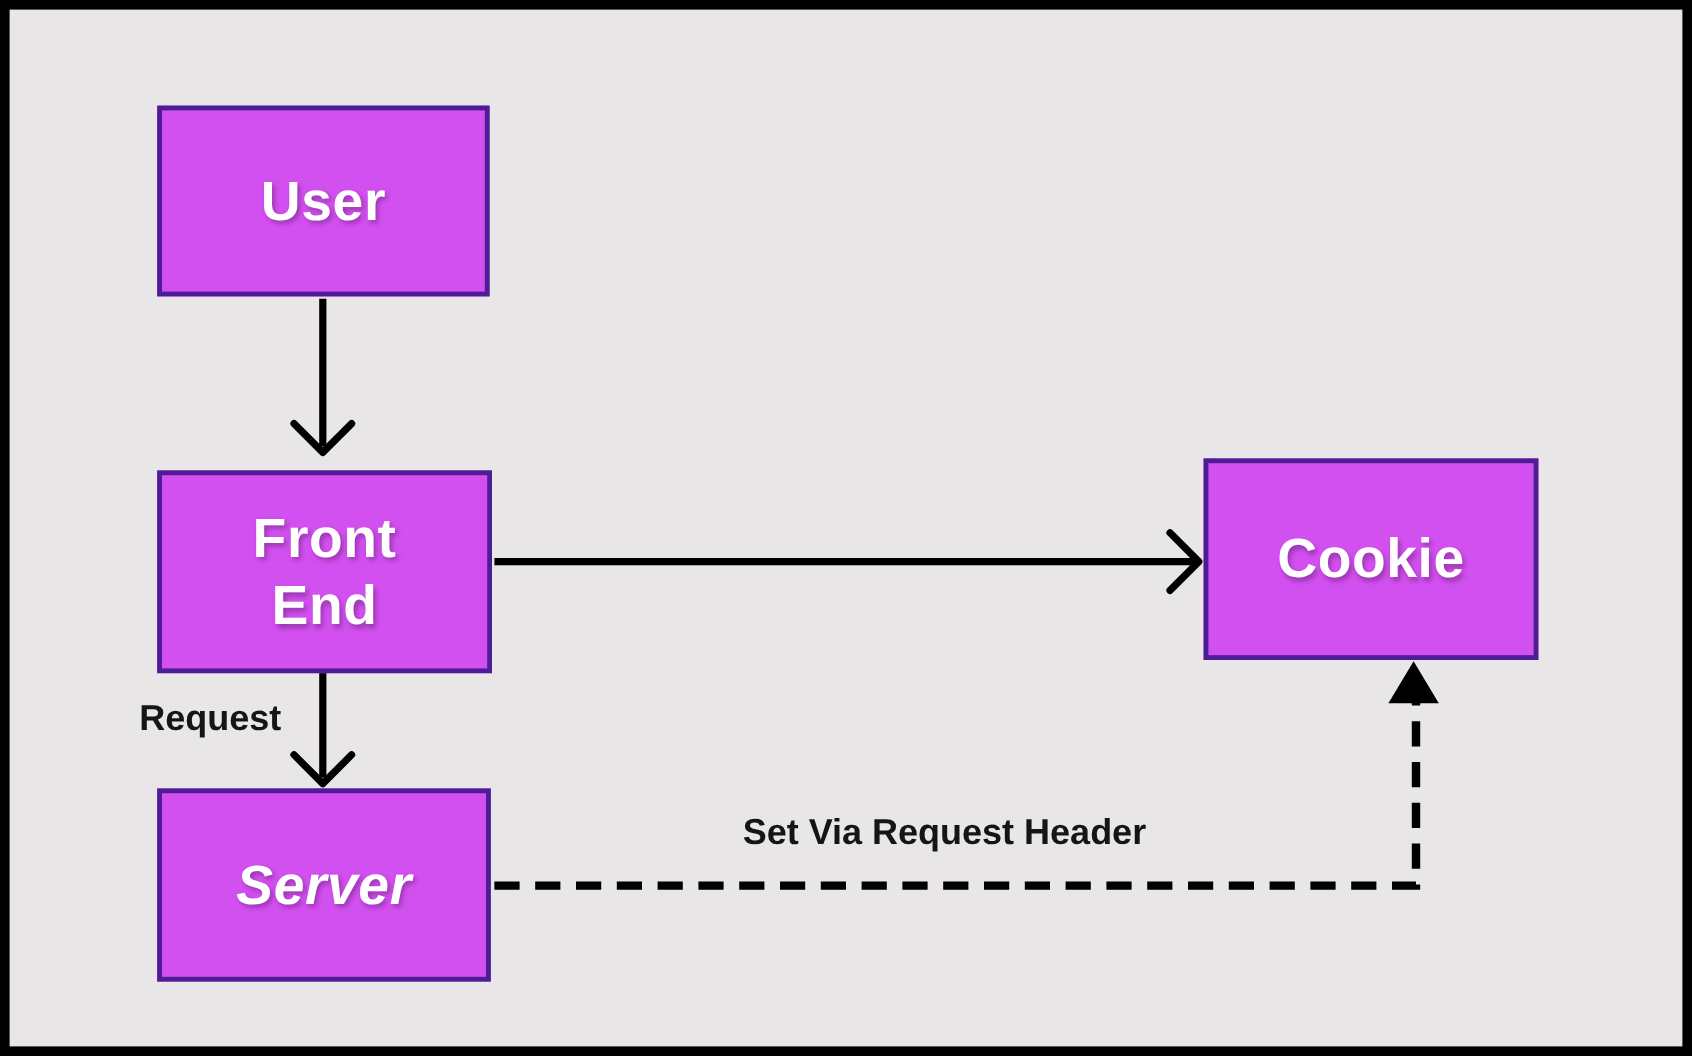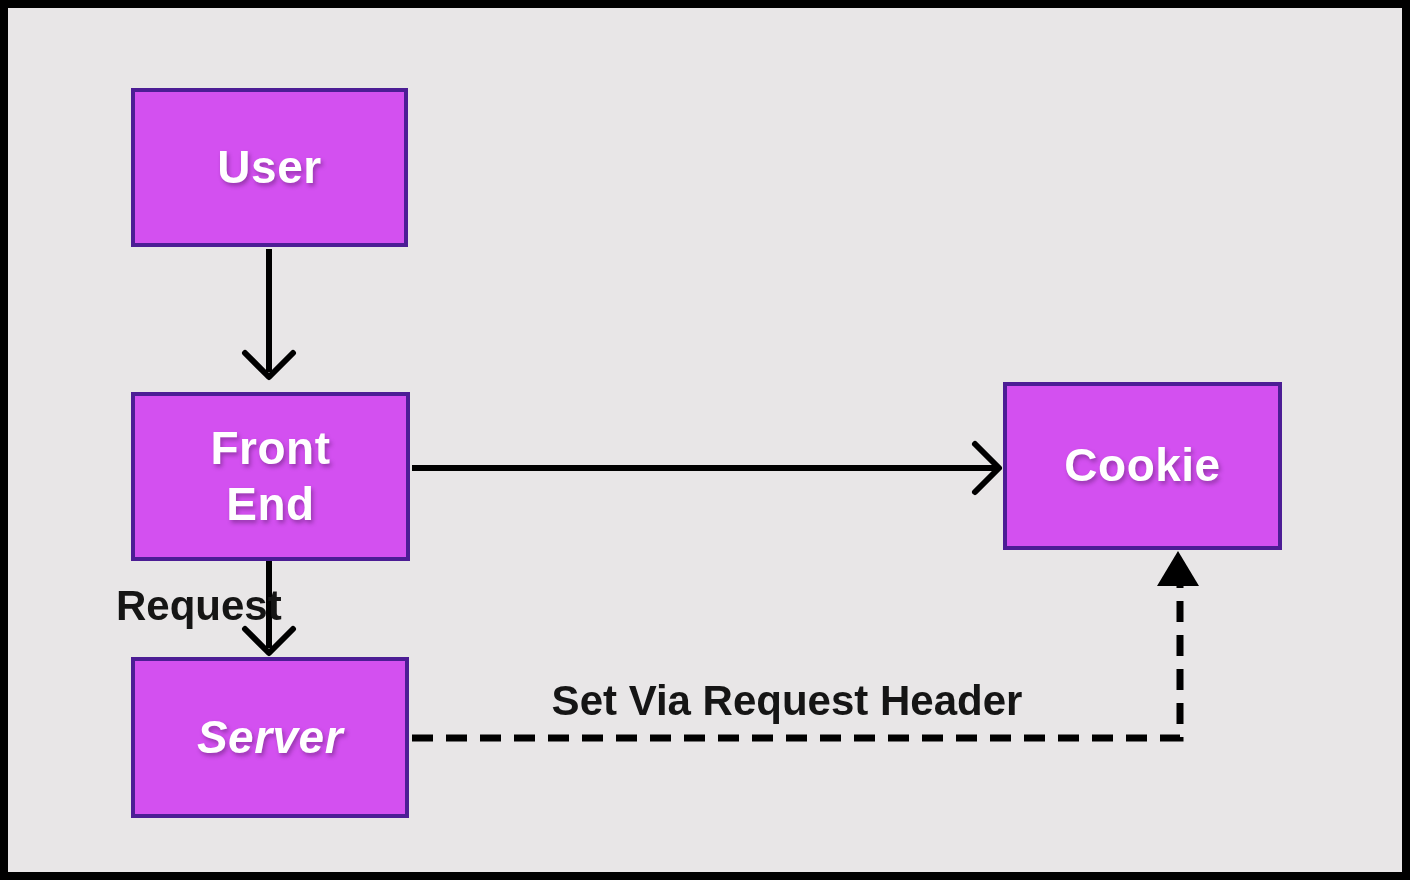--- a/index.html
+++ b/index.html
@@ -67,21 +67,21 @@
     stroke-width: 7;
     fill: none;
     stroke-dasharray: 21 13;
   }
   .arrows .tri { fill: #000; stroke: none; }
 
   .edge-label {
     position: absolute;
     color: #151515;
     font-weight: bold;
-    font-size: 42px;
+    font-size: 30px;
     z-index: 6;
     white-space: nowrap;
   }
   .edge-label-request { left: 116px; top: 582px; }
   .edge-label-response { left: 787px; top: 677px; transform: translateX(-50%); }
 </style>
 </head>
 <body>
 
 <div class="frame">

